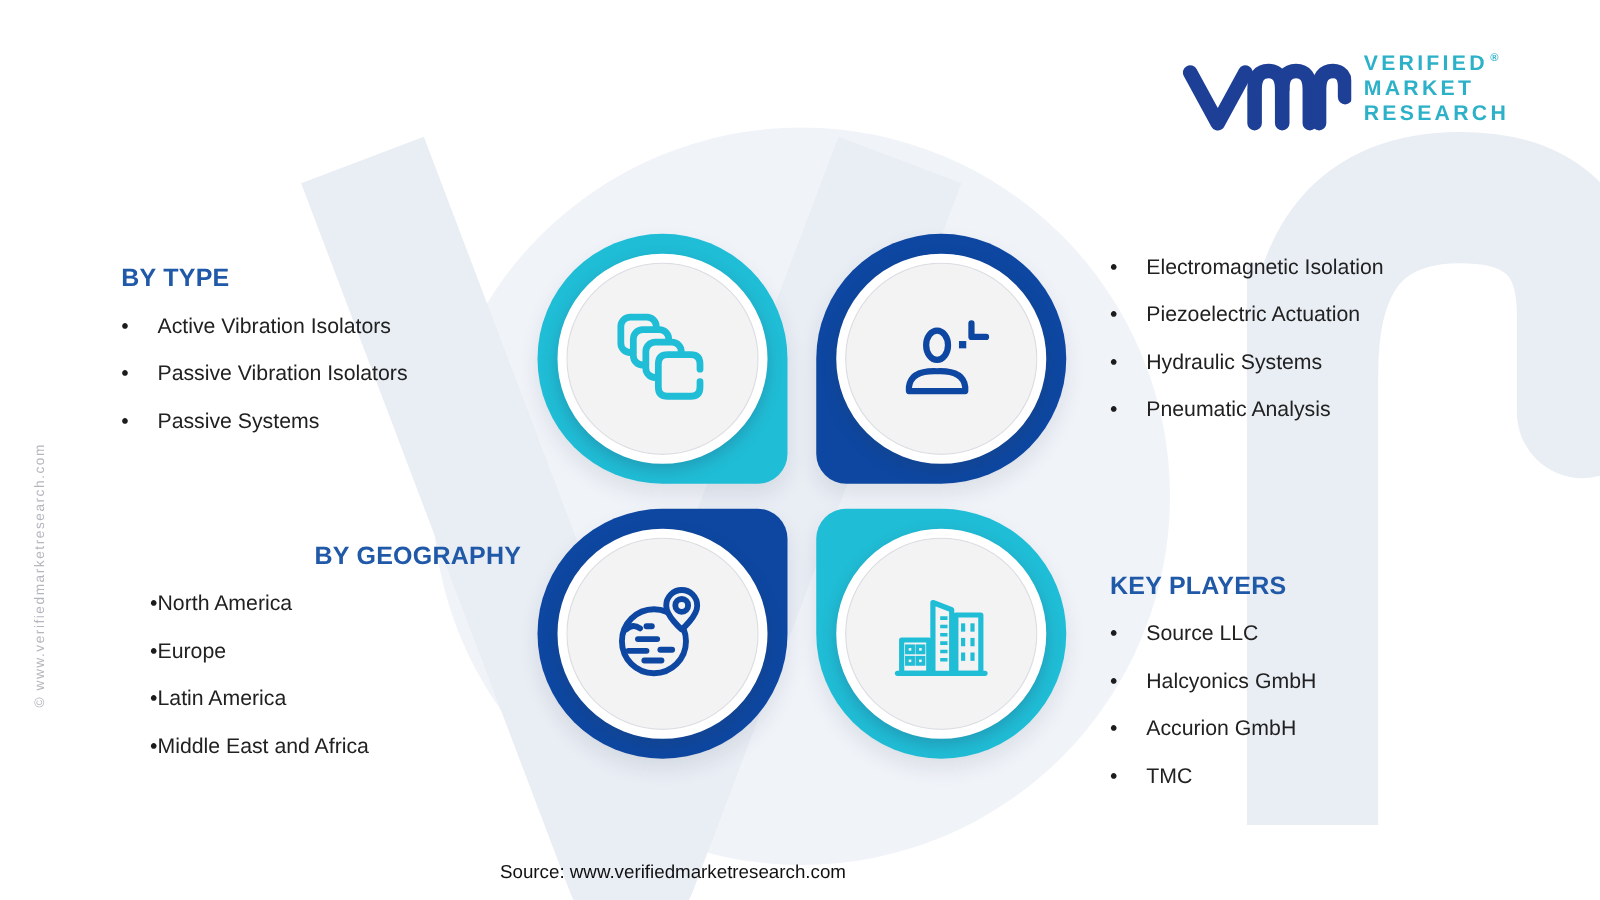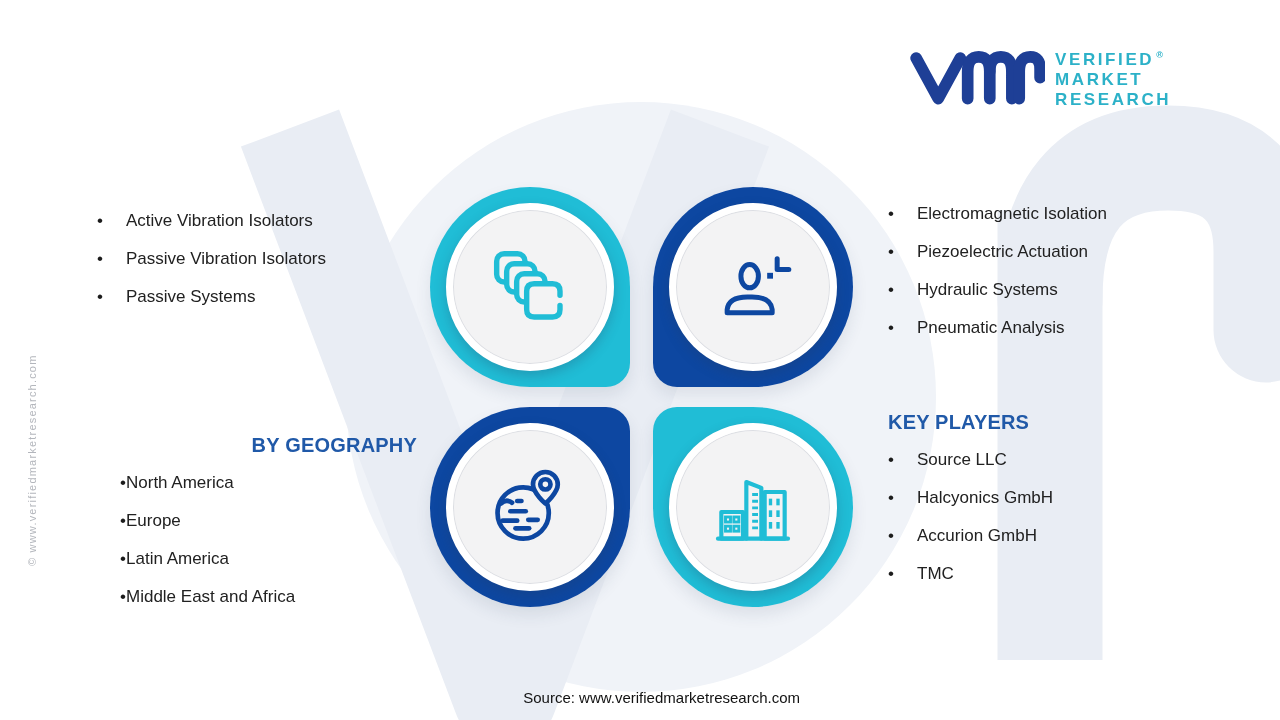--- a/index.html
+++ b/index.html
@@ -17,57 +17,57 @@
   
   .title{
     position:absolute;left:46px;top:36px;width:935px;z-index:2;
     font-size:27px;font-weight:bold;line-height:38px;color:#1b4e9b;
   }
   .subtitle{
     position:absolute;left:46px;top:120px;z-index:2;
     font-size:21px;font-weight:bold;color:#1d55a4;
   }
   
-  .logo{position:absolute;left:910px;top:36px;z-index:2;display:flex;align-items:flex-end;}
+  .logo{position:absolute;left:946px;top:36px;z-index:2;display:flex;align-items:flex-start;}
   .logo-mark{margin-top:2px;}
   .logo-text{
     margin-left:10px;color:#2cb1c8;font-weight:bold;font-size:17px;
     letter-spacing:2.6px;line-height:20px;
   }
   .logo-text sup{font-size:9px;letter-spacing:0;margin-left:2px;}
   
   .seg{position:absolute;z-index:2;width:360px;}
   .seg h2{
     margin:0 0 17px 0;font-size:20px;font-weight:bold;color:#2059a8;letter-spacing:0.2px;
   }
   .seg ul{list-style:none;margin:0;padding:0;}
   .seg li{
     display:flex;align-items:baseline;
     font-size:17px;color:#212121;line-height:18px;margin-bottom:20px;
   }
   .seg li .bullet{width:29px;flex:0 0 29px;color:#1c1c1c;}
   .seg-type{left:97px;top:212px;width:320px;}
   .seg-mech{left:888px;top:205px;}
   .seg-geo{left:97px;top:434px;width:320px;text-align:right;}
-  .seg-players{left:888px;top:411px;}
+  .seg-players{left:888px;top:458px;}
   
   .quad{position:absolute;width:200px;height:200px;z-index:2;box-shadow:0 8px 16px rgba(40,60,90,0.10);}
   .quad-tl{left:430px;top:187px;background:#20bdd6;border-radius:50% 50% 24px 50%;}
   .quad-tr{left:653px;top:187px;background:#0d47a1;border-radius:50% 50% 50% 24px;}
   .quad-bl{left:430px;top:407px;background:#0d47a1;border-radius:50% 24px 50% 50%;}
   .quad-br{left:653px;top:407px;background:#20bdd6;border-radius:24px 50% 50% 50%;}
   .quad-inner{
     position:absolute;left:16px;top:16px;right:16px;bottom:16px;border-radius:50%;
     background:#f3f3f4;border:7px solid #ffffff;box-sizing:border-box;
     box-shadow:0 5px 12px rgba(40,60,90,0.25), inset 0 0 0 1px #dcdee3;
     display:flex;align-items:center;justify-content:center;
   }
   
   .source{
-    position:absolute;left:400px;top:689px;width:400px;text-align:right;z-index:2;
+    position:absolute;left:400px;top:689px;width:400px;text-align:left;z-index:2;
     font-size:15px;color:#111111;
   }
 </style>
 </head>
 <body>
 
 <div class="canvas">
 
   <svg class="bg-svg" width="1280" height="720" viewBox="0 0 1280 720" aria-hidden="true">
     <circle cx="641" cy="397" r="295" fill="#f0f3f8"></circle>
@@ -89,20 +89,21 @@
       </g>
     </svg>
     <div class="logo-text">
       <div><span>VERIFIED</span><sup>®</sup></div>
       <div>MARKET</div>
       <div>RESEARCH</div>
     </div>
   </div>
 
   <section class="seg seg-type">
+    <h2>BY TYPE</h2>
     <ul>
       <li>
           <span class="bullet">•</span>
           <span>Active Vibration Isolators</span>
         </li>
       <li>
           <span class="bullet">•</span>
           <span>Passive Vibration Isolators</span>
         </li>
       <li>

